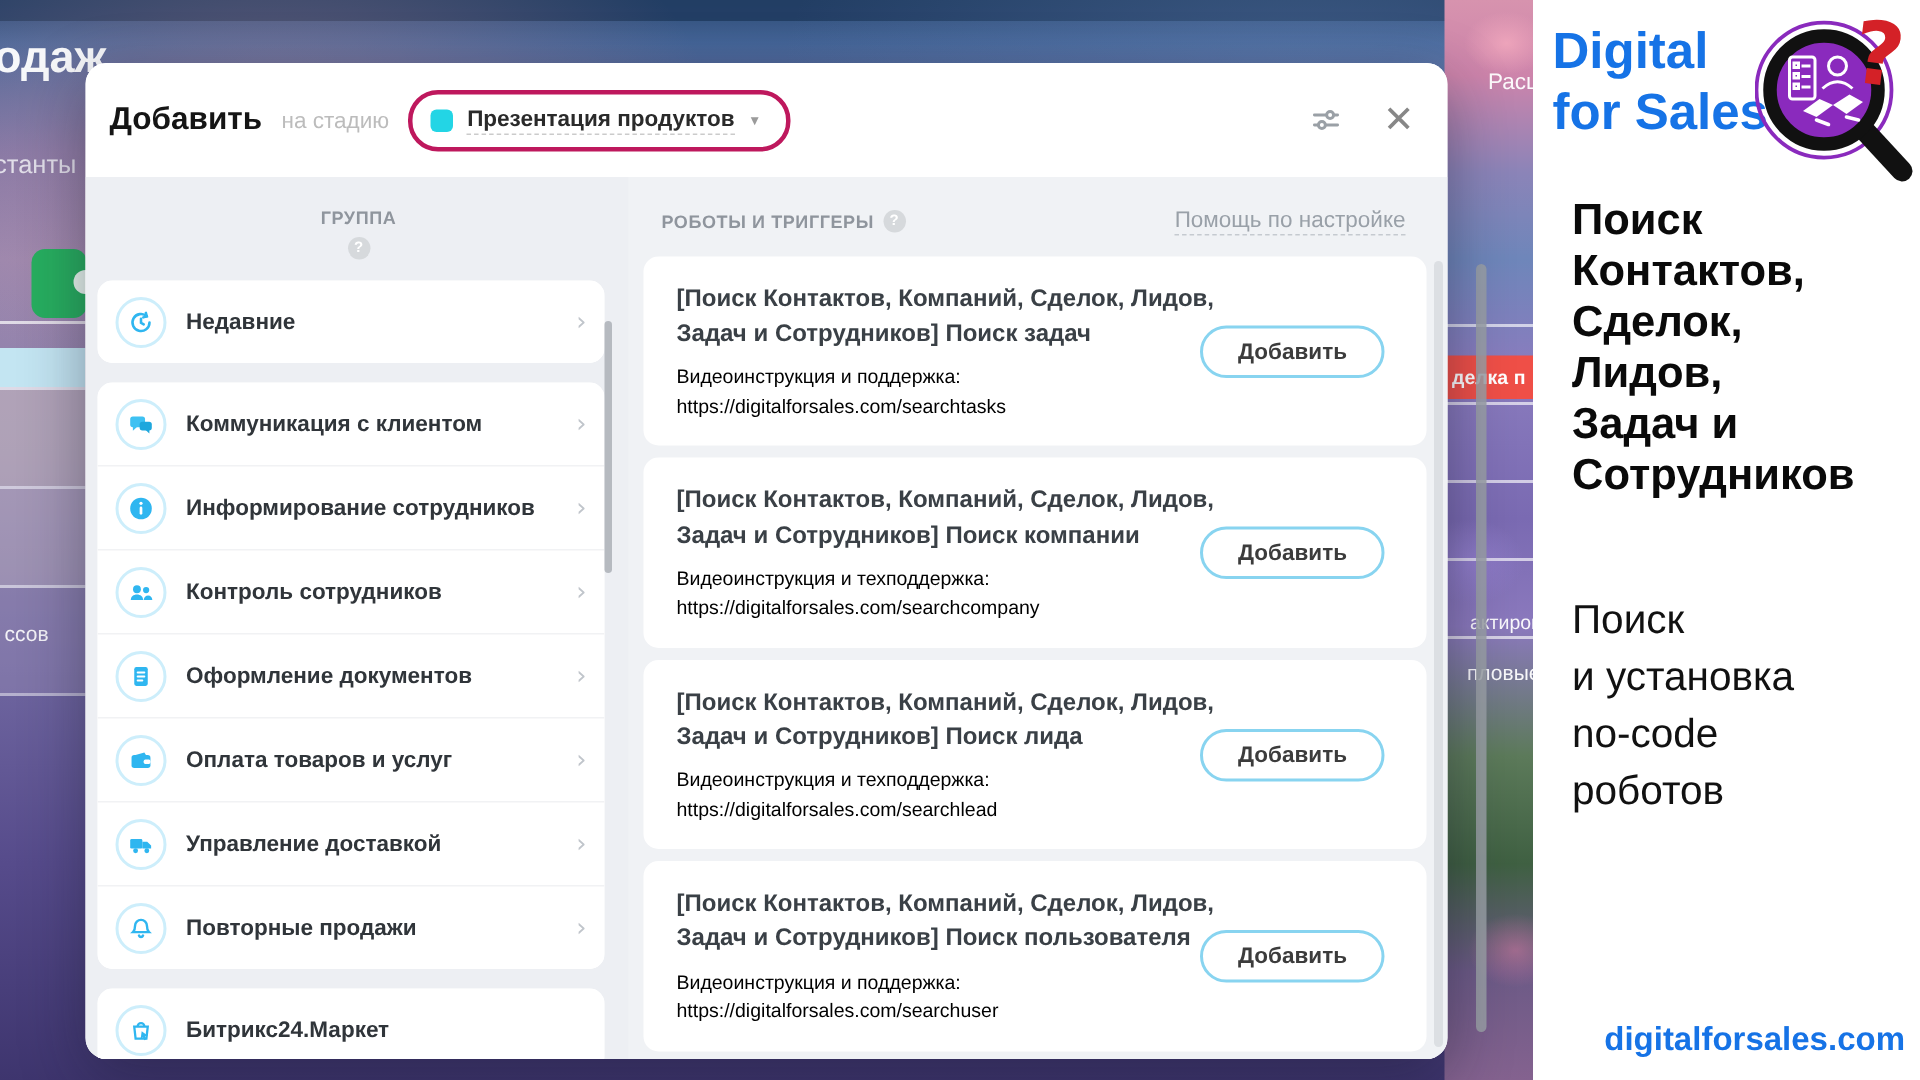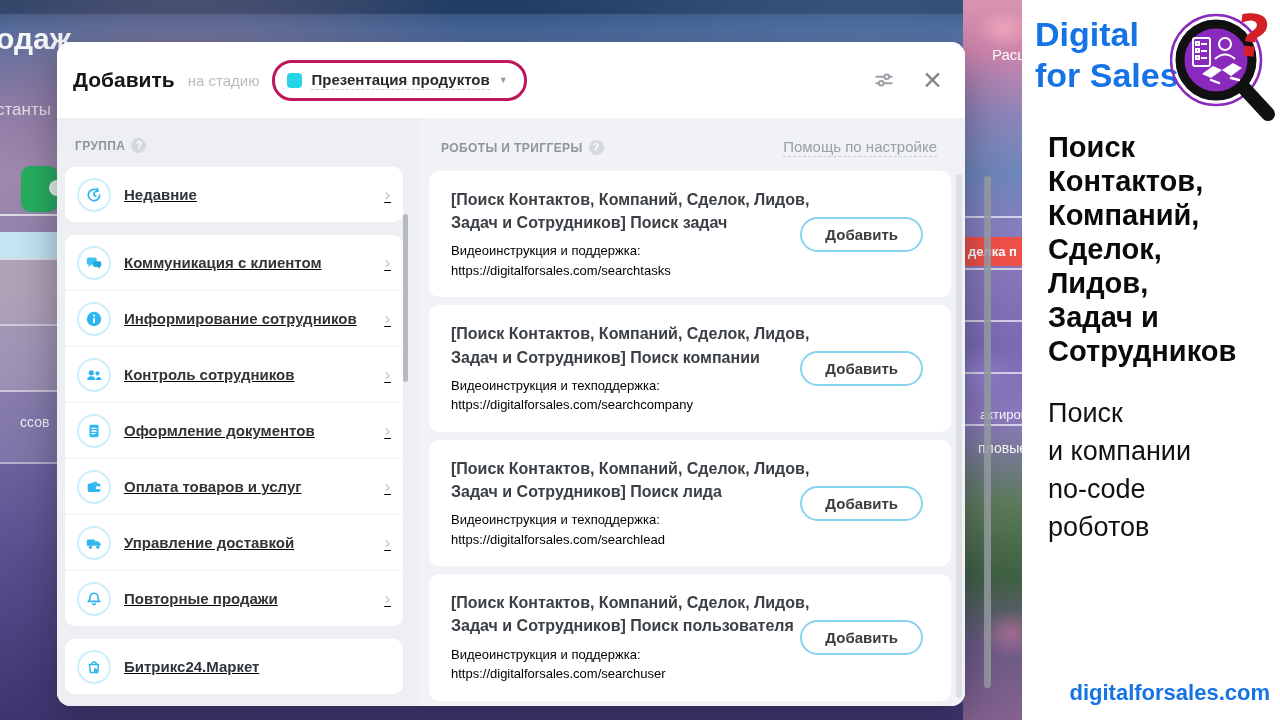--- a/index.html
+++ b/index.html
@@ -9,21 +9,21 @@
   
   .backdrop{position:absolute;left:0;top:0;width:1022px;height:720px;
     background:linear-gradient(180deg,#2c4a74 0%,#456699 4%,#7e76a6 14%,#9a87ae 24%,#8d80ac 42%,#6f66a0 62%,#564b8b 80%,#3e356e 100%);}
   .backdrop::after{content:"";position:absolute;inset:0;
     background:radial-gradient(420px 260px at 18% 12%,rgba(221,150,160,.35),rgba(0,0,0,0) 70%),
                radial-gradient(500px 300px at 85% 8%,rgba(120,150,200,.30),rgba(0,0,0,0) 70%);}
   .top-bar{position:absolute;left:0;top:0;width:1022px;height:14px;background:#223d63;opacity:.92;}
   .bg-text{position:absolute;color:rgba(255,255,255,.95);white-space:nowrap;z-index:2;}
   .bg-big{left:-4px;top:22px;font-size:30px;font-weight:700;}
   .bg-stanty{left:-4px;top:100px;font-size:17px;color:rgba(240,240,245,.85);}
-  .bg-ssov{left:20px;top:414px;font-size:14px;color:rgba(255,255,255,.9);}
+  .bg-ssov{left:3px;top:414px;font-size:14px;color:rgba(255,255,255,.9);}
   .bg-rasshi{left:992px;top:46px;font-size:15px;}
   .green-btn{position:absolute;left:21px;top:166px;width:37px;height:46px;border-radius:9px;background:#27ae5f;z-index:2;}
   .green-btn::after{content:"";position:absolute;right:-7px;top:14px;width:16px;height:16px;border-radius:50%;background:#fff;opacity:.9;}
   .stripe{position:absolute;left:0;width:57px;z-index:1;}
   .s1{top:214px;height:2px;background:rgba(255,255,255,.7);}
   .s2{top:232px;height:26px;background:#c3e5f2;}
   .s3{top:258px;height:2px;background:rgba(255,255,255,.7);}
   .s4{top:260px;height:64px;background:rgba(216,202,198,.45);}
   .s5{top:324px;height:2px;background:rgba(255,255,255,.6);}
   .s6{top:326px;height:64px;background:rgba(205,192,200,.4);}
@@ -60,26 +60,26 @@
   .search-pill{display:flex;align-items:center;width:208px;height:40px;border:1px solid #dedede;border-radius:20px;padding:0 13px;gap:6px;background:#fff;}
   .search-input{flex:1;border:none;outline:none;font-size:14.5px;color:#6e6e6e;font-family:"Liberation Sans",sans-serif;background:transparent;min-width:0;}
   .search-clear{color:#a5a5a5;font-size:16px;cursor:pointer;line-height:1;}
   .hdr-icon{margin-left:14px;cursor:pointer;display:flex;align-items:center;}
   .close-x{font-size:25px;color:#878787;line-height:1;}
 
   .modal-body{flex:1;display:flex;min-height:0;background:#eef0f3;}
   .left-panel{width:362px;flex:none;background:#edeff3;padding:14px 16px 0 8px;position:relative;box-sizing:border-box;}
   .right-panel{flex:1;background:#f0f2f5;padding:14px 14px 4px 10px;position:relative;box-sizing:border-box;}
 
-  .panel-label-row{display:flex;align-items:center;gap:6px;margin:6px 0 14px 10px;}
+  .panel-label-row{display:flex;align-items:center;gap:6px;margin:6px 0 14px 10px;flex-direction:column;}
   .panel-label{font-size:12px;font-weight:700;color:#8f959d;letter-spacing:.4px;}
   .help-circle{width:15px;height:15px;border-radius:50%;background:#d6d9dc;color:#fff;font-size:10px;font-weight:700;
     display:flex;align-items:center;justify-content:center;cursor:pointer;flex:none;}
 
-  .group-card{background:#fff;border-radius:10px;margin-bottom:13px;overflow:hidden;text-decoration:underline;}
+  .group-card{background:#fff;border-radius:10px;margin-bottom:13px;overflow:hidden;}
   .group-item{display:flex;align-items:center;gap:13px;height:55px;padding:0 12px 0 12px;position:relative;cursor:pointer;background:#fff;}
   .group-item.sep{border-top:1px solid #f1f2f4;}
   .icon-circle{width:34px;height:34px;border-radius:50%;border:2px solid #cdeefb;background:#fff;display:flex;align-items:center;justify-content:center;flex:none;box-sizing:border-box;}
   .item-label{flex:1;font-size:15px;font-weight:600;color:#30353a;}
   .chevron{color:#c0c5cb;font-size:17px;font-family:"DejaVu Sans",sans-serif;}
   .left-scroll{position:absolute;right:11px;top:96px;width:5px;height:168px;border-radius:3px;background:#b6bac0;}
 
   .robots-header{display:flex;align-items:center;margin:6px 2px 14px 12px;gap:6px;}
   .help-link{margin-left:auto;font-size:15px;color:#99a0a8;border-bottom:1px dashed #c5cad0;padding-bottom:1px;cursor:pointer;margin-right:12px;}
   .robot-card{background:#fff;border-radius:10px;margin-bottom:8px;padding:17px 22px;position:relative;min-height:122px;box-sizing:border-box;}
@@ -358,30 +358,29 @@
         <path d="M32 70l11-8 9 4-11 8z" fill="#fff"></path>
         <path d="M52 66l11-7 9 5-11 8z" fill="#fff"></path>
         <path d="M41 76l8 3M61 74l8 2" stroke="#fff" stroke-width="2.4" stroke-linecap="round"></path>
       </g>
       <text x="66" y="52" font-family="DejaVu Sans, sans-serif" font-size="58" font-weight="bold" fill="#d42127" transform="rotate(7 80 30)">?</text>
     </svg>
 
     <div class="sb-heading">
       <div>Поиск</div>
       <div>Контактов,</div>
-      <div>Компаний,</div>
       <div>Сделок,</div>
       <div>Лидов,</div>
       <div>Задач и</div>
       <div>Сотрудников</div>
     </div>
 
     <div class="sb-sub">
       <div>Поиск</div>
-      <div>и компании</div>
+      <div>и установка</div>
       <div>no-code</div>
       <div>роботов</div>
     </div>
 
     <div class="sb-site">digitalforsales.com</div>
   </div>
 
 </div>
 
 </body></html>

